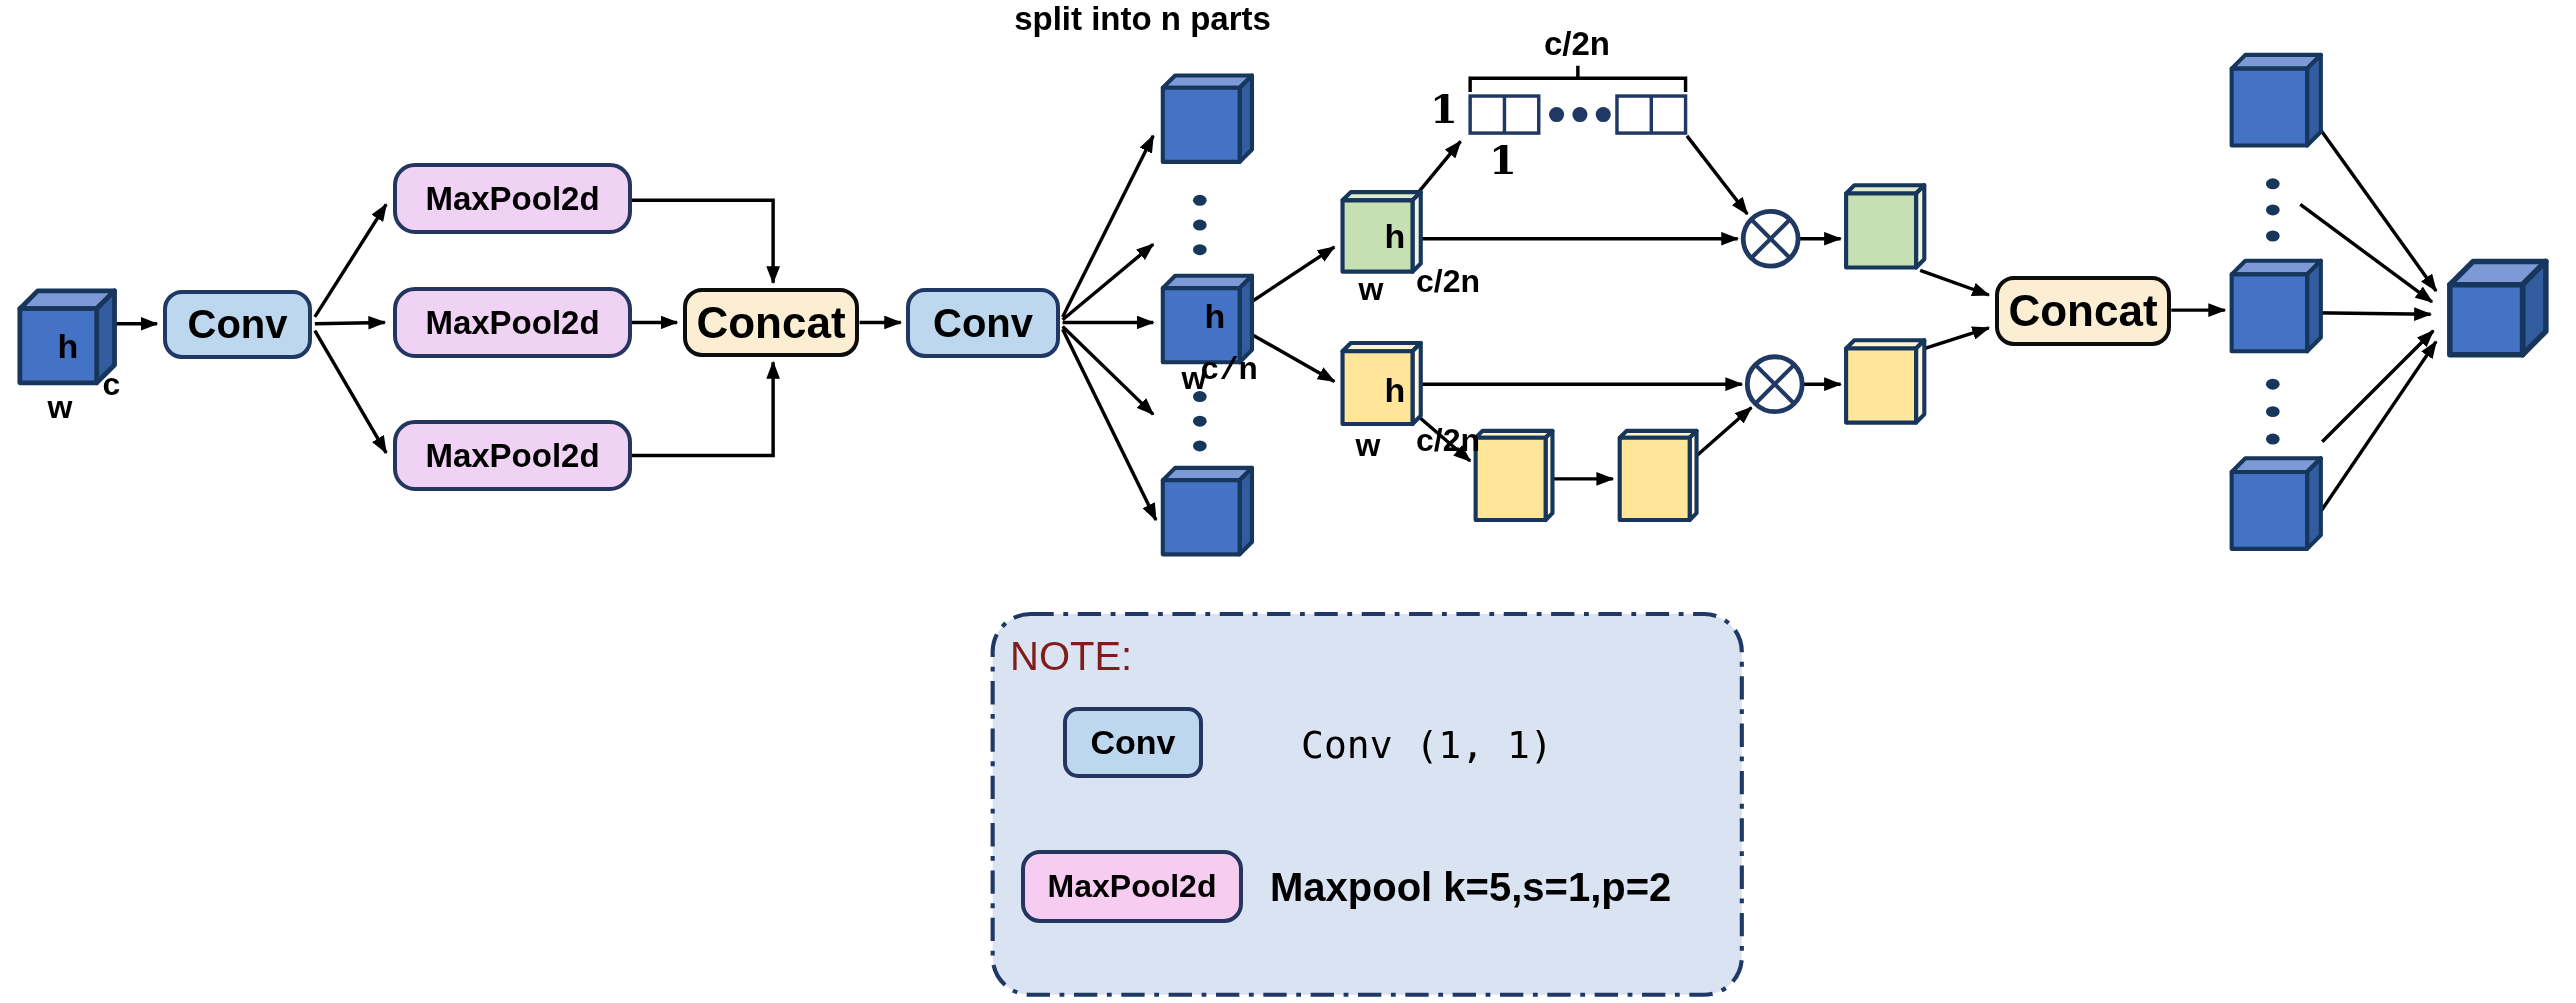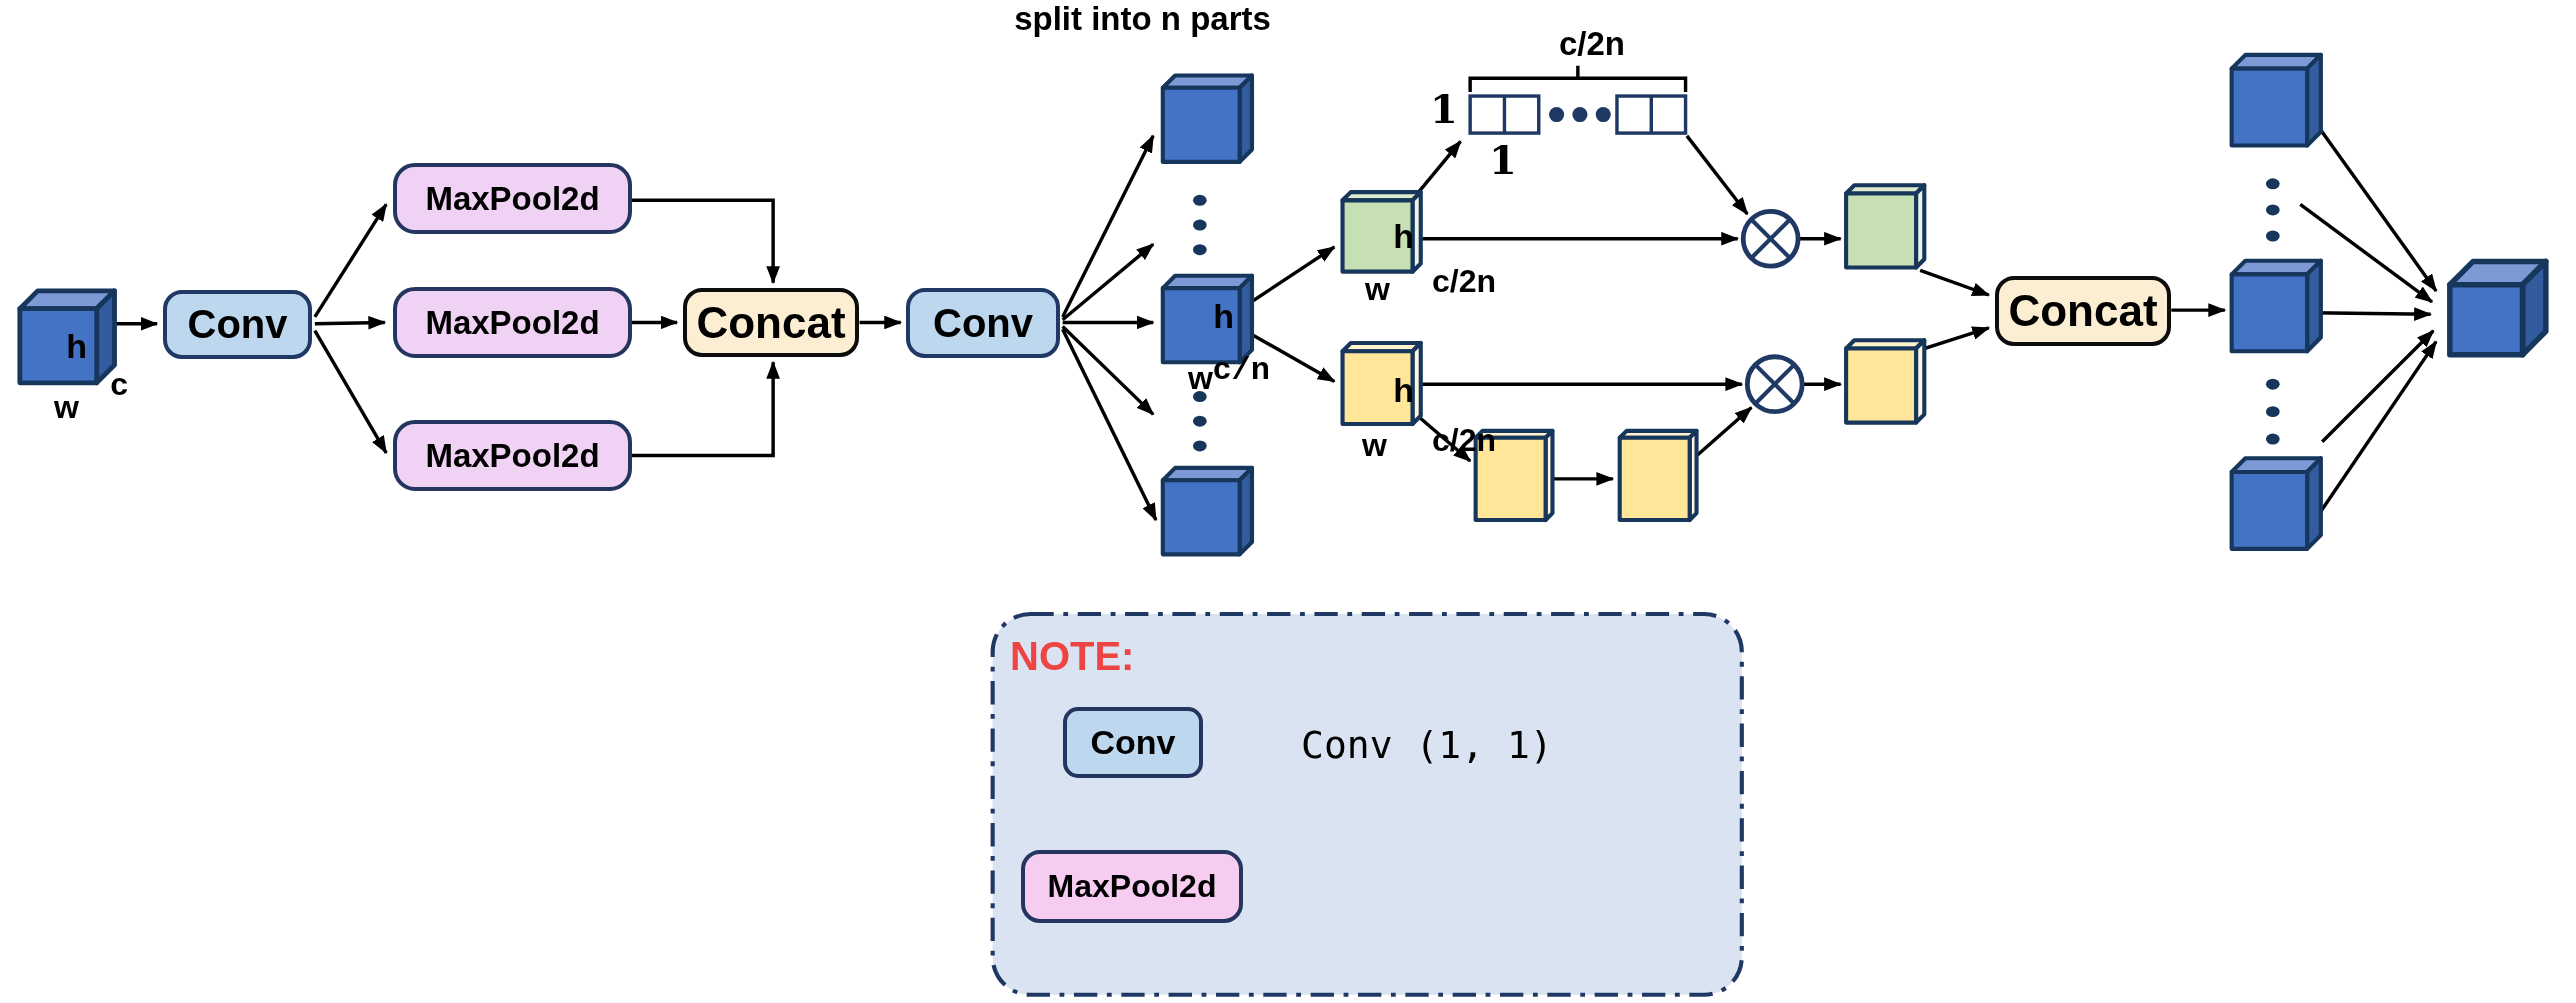--- a/index.html
+++ b/index.html
@@ -5,25 +5,25 @@
   html,body{margin:0;padding:0;background:#ffffff;}
   #stage{position:relative;width:2576px;height:1003px;background:#ffffff;overflow:hidden;
          font-family:"Liberation Sans",sans-serif;color:#000;}
   #wires{position:absolute;left:0;top:0;width:2576px;height:1003px;}
   .abs{position:absolute;box-sizing:border-box;}
   .block{display:flex;align-items:center;justify-content:center;border-radius:19px;
          font-weight:700;text-align:center;}
   .conv-block{background:#BDD7EE;border:4.1px solid #1F3864;font-size:40px;}
   .maxpool-block{background:#F0D2F4;border:4.1px solid #24365F;font-size:33px;font-weight:600;border-radius:22px;}
   .concat-block{background:#FBEED2;border:4.8px solid #0d0d0d;font-size:44px;}
-  .lbl{font-weight:700;font-size:32px;line-height:1.1;text-align:right;white-space:nowrap;}
+  .lbl{font-weight:700;font-size:32px;line-height:1.1;text-align:center;white-space:nowrap;}
   .lbl-big{font-size:34px;}
   .serif1{font-family:"DejaVu Serif",serif;font-weight:700;font-size:40px;line-height:1;text-align:center;}
   .split-title{font-size:33px;font-weight:600;text-align:center;white-space:nowrap;}
-  .note-title{color:#ef4444;font-size:40px;font-weight:700;text-align:center;}
+  .note-title{color:#7f1d1d;font-size:40px;font-weight:400;text-align:center;}
   .note-key{display:flex;align-items:center;justify-content:center;border-radius:15px;font-weight:600;}
   .note-key.conv{background:#BDD7EE;border:4.1px solid #24365F;font-size:34px;}
   .note-key.maxpool{background:#F6CCF1;border:4.1px solid #24365F;font-size:32px;border-radius:19px;}
   .note-val{font-family:"DejaVu Sans Mono",monospace;font-size:38px;font-weight:500;white-space:nowrap;}
   .note-val.mp{font-family:"Liberation Sans",sans-serif;font-size:40px;font-weight:600;}
 </style>
 </head>
 <body>
 
 <div id="stage">
@@ -242,15 +242,16 @@
 <div class="abs note-title" style="left:1010px;top:634px;">NOTE:</div>
 
 <div class="abs note-key conv" style="left:1063px;top:707px;width:140px;height:71px;">
       <span>Conv</span>
     </div>
 <div class="abs note-val" style="left:1301px;top:723px;">Conv (1, 1)</div>
 
 <div class="abs note-key maxpool" style="left:1021px;top:850px;width:222px;height:73px;">
       <span>MaxPool2d</span>
     </div>
+<div class="abs note-val mp" style="left:1270px;top:865px;">Maxpool k=5,s=1,p=2</div>
 
 </div>
 
 
 </body></html>

